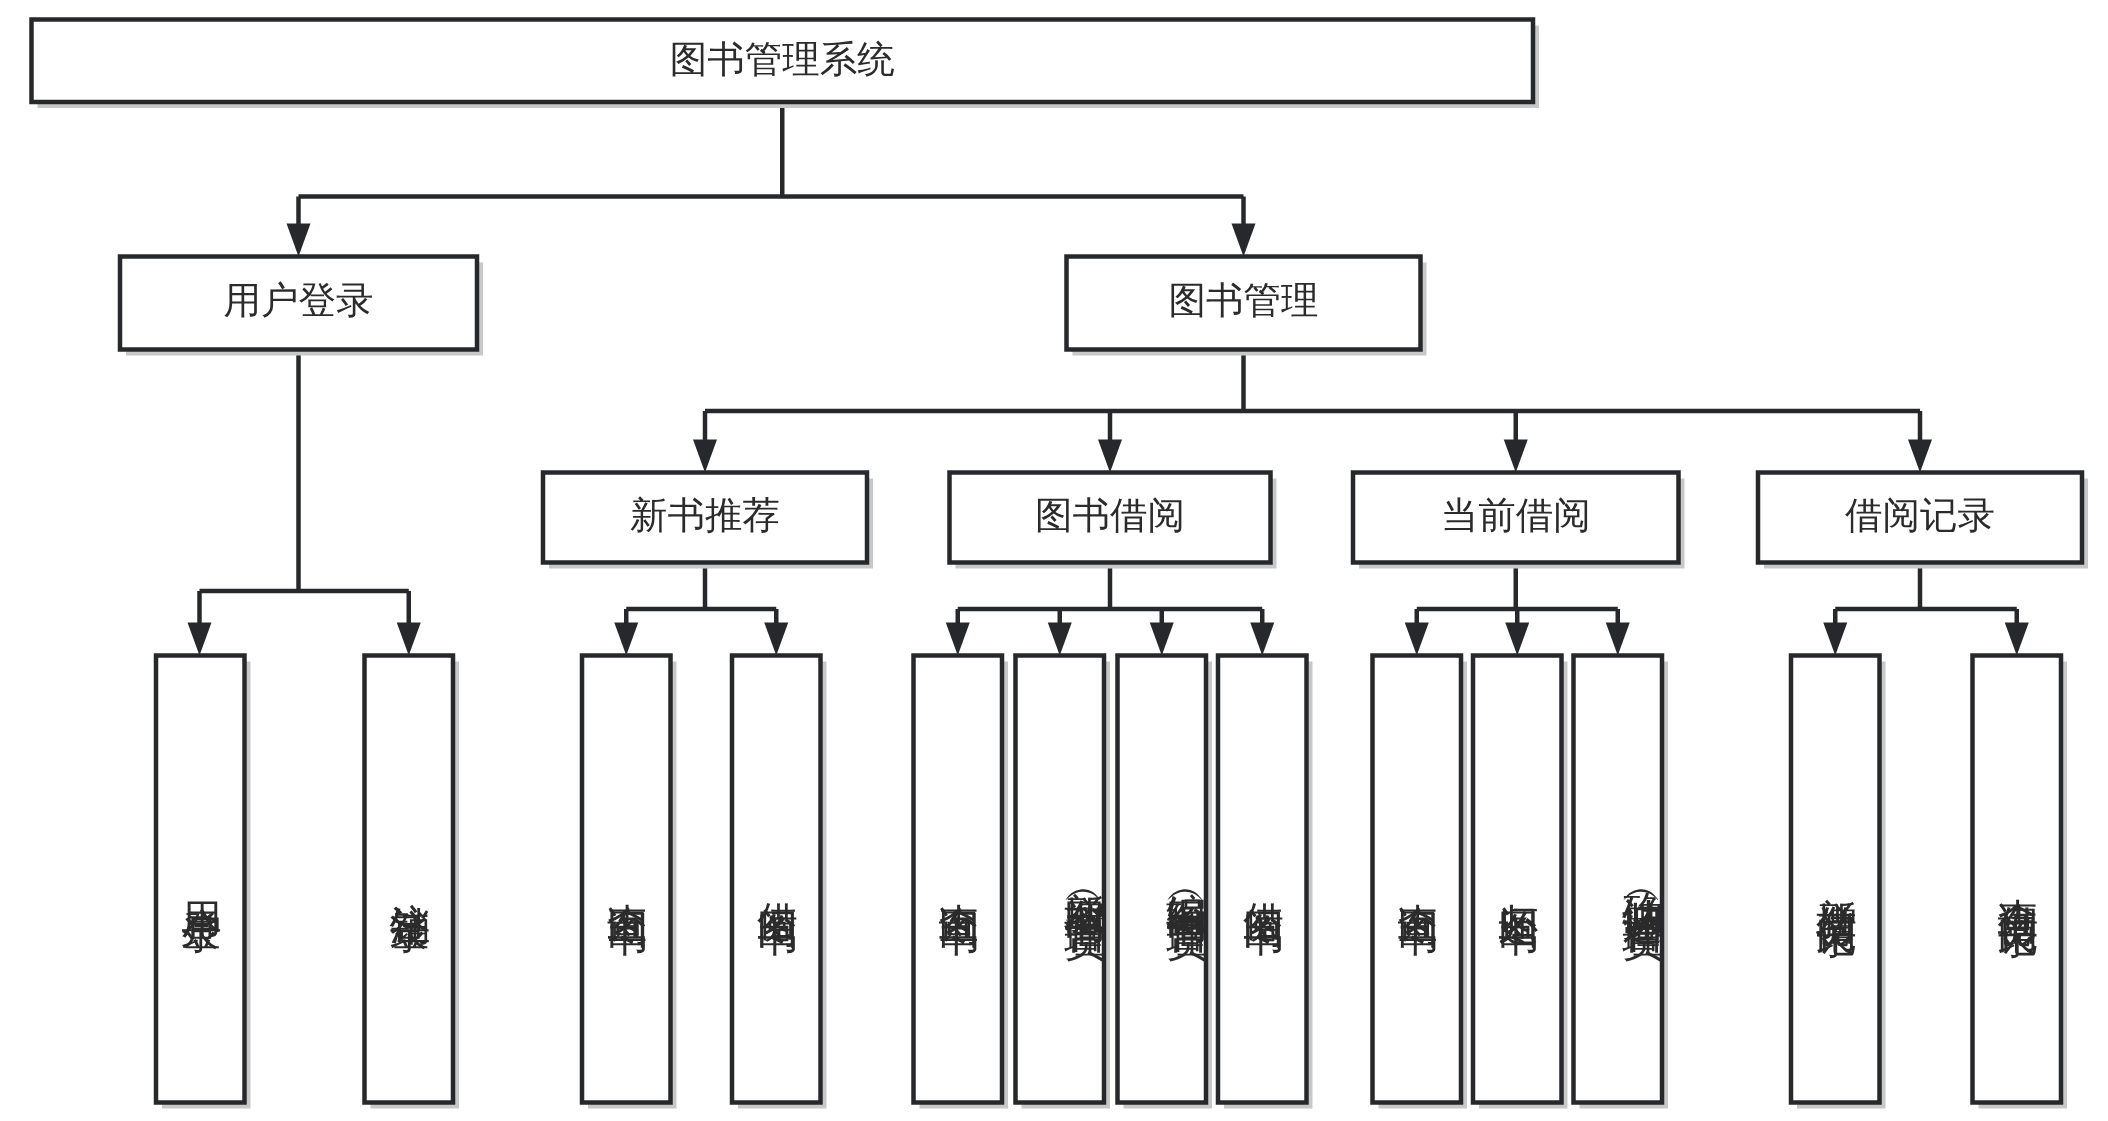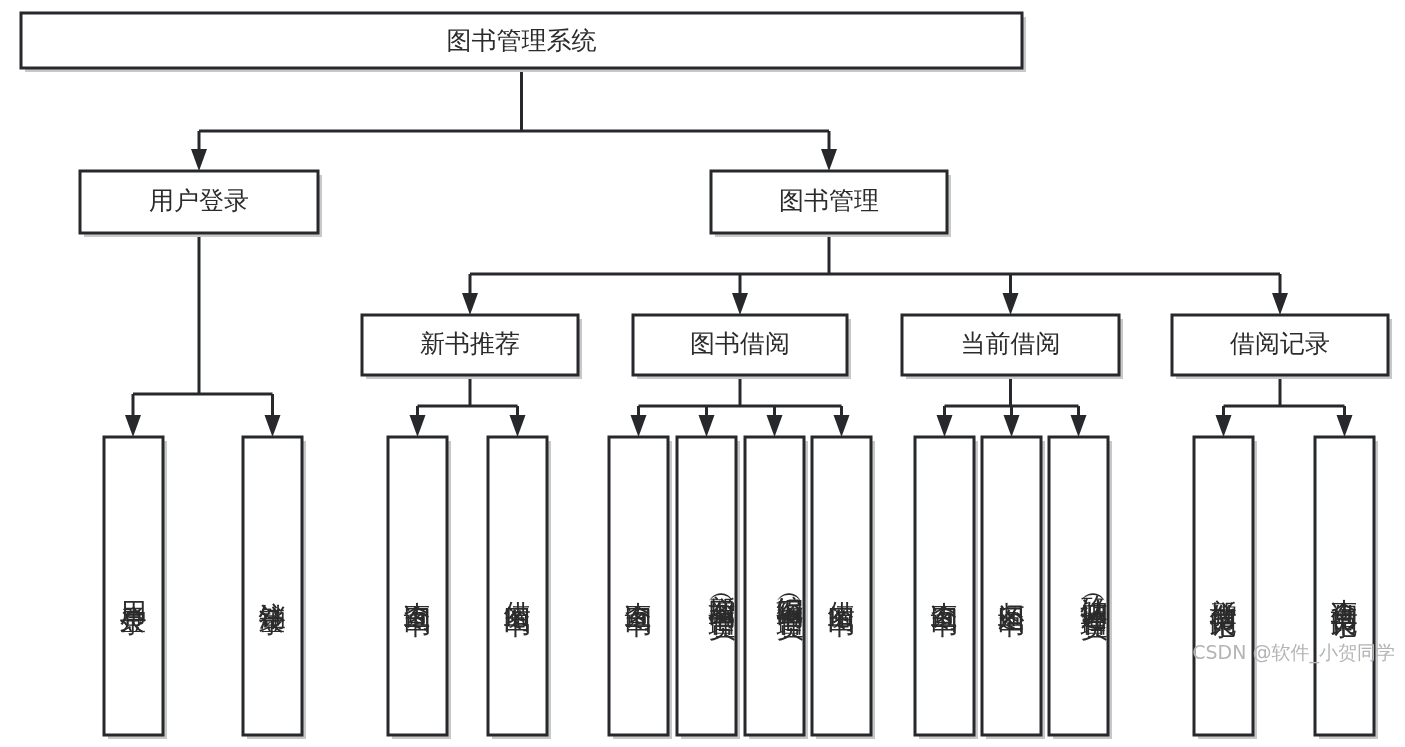--- a/index.html
+++ b/index.html
@@ -260,14 +260,13 @@
   <div class="vert-label" style="left:609px; top:437px; width:59px; height:298px;">查询图书</div>
   <div class="vert-label" style="left:677px; top:437px; width:59px; height:298px; align-items:flex-start;">新增图书（管理员）</div>
   <div class="vert-label" style="left:745px; top:437px; width:59px; height:298px; align-items:flex-start;">编辑图书（管理员）</div>
   <div class="vert-label" style="left:812px; top:437px; width:59px; height:298px;">借阅图书</div>
   <div class="vert-label" style="left:915px; top:437px; width:59px; height:298px;">查询图书</div>
   <div class="vert-label" style="left:982px; top:437px; width:59px; height:298px;">归还图书</div>
   <div class="vert-label" style="left:1049px; top:437px; width:59px; height:298px; align-items:flex-start;">确认归还（管理员）</div>
   <div class="vert-label" style="left:1194px; top:437px; width:59px; height:298px;">新增借阅记录</div>
   <div class="vert-label" style="left:1315px; top:437px; width:59px; height:298px;">查询借阅记录</div>
 
-  <div class="watermark">CSDN @软件_小贺同学</div>
 </div>
 
 </body></html>

